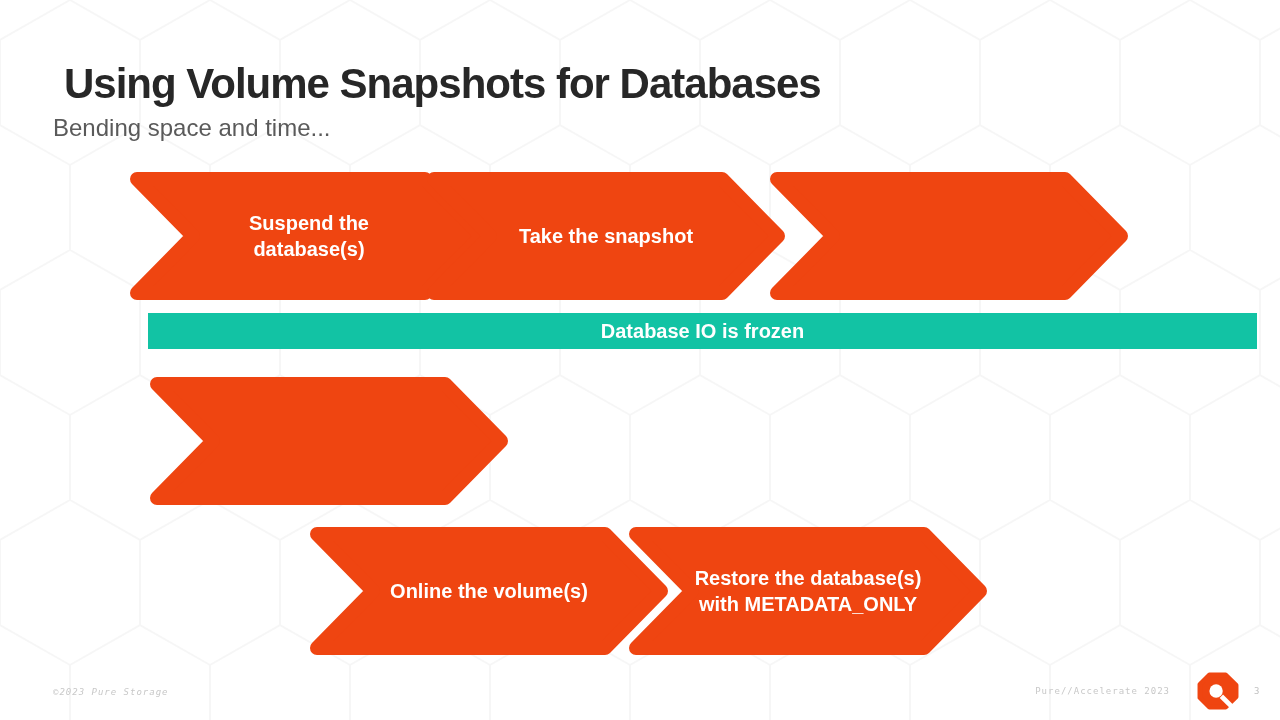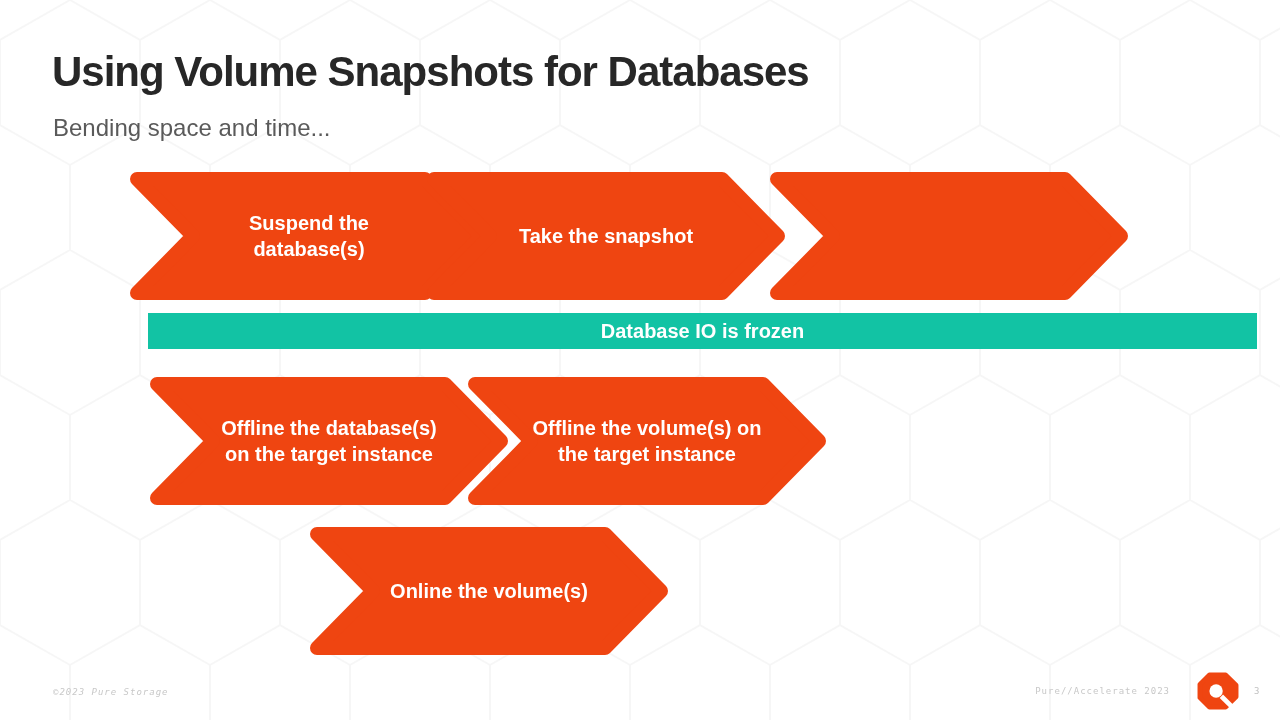--- a/index.html
+++ b/index.html
@@ -16,21 +16,21 @@
     left: 0; top: 0;
     z-index: 0;
     opacity: 0.55;
   }
   .content { position: absolute; inset: 0; z-index: 1; }
 
   .title {
     position: absolute;
     left: 52px;
     top: 48px;
-    margin: 0;
+    margin: 12px;
     font-size: 42px;
     font-weight: bold;
     letter-spacing: -1px;
     color: #272727;
   }
   .subtitle {
     position: absolute;
     left: 53px;
     top: 114px;
     margin: 0;
@@ -151,36 +151,34 @@
     </div>
 
     <div class="banner">
       <span class="banner-label">Database IO is frozen</span>
     </div>
 
     <div class="arrow" style="left:150px;top:377px">
       <svg class="arrow-shape" viewBox="0 0 358 128" preserveAspectRatio="none" aria-hidden="true">
           <polygon points="7,7 295,7 351,64 295,121 7,121 63,64"></polygon>
         </svg>
-      <span class="arrow-label">Offline the database(s)
-on the target instance</span>
-    </div>
-    <div class="arrow" style="left:468px;top:377px">
-      <svg class="arrow-shape" viewBox="0 0 358 128" preserveAspectRatio="none" aria-hidden="true">
-          <polygon points="7,7 295,7 351,64 295,121 7,121 63,64"></polygon>
-        </svg>
-      <span class="arrow-label">Offline the volume(s) on
-the target instance</span>
     </div>
 
     <div class="arrow" style="left:310px;top:527px">
       <svg class="arrow-shape" viewBox="0 0 358 128" preserveAspectRatio="none" aria-hidden="true">
           <polygon points="7,7 295,7 351,64 295,121 7,121 63,64"></polygon>
         </svg>
       <span class="arrow-label">Online the volume(s)</span>
+    </div>
+    <div class="arrow" style="left:629px;top:527px">
+      <svg class="arrow-shape" viewBox="0 0 358 128" preserveAspectRatio="none" aria-hidden="true">
+          <polygon points="7,7 295,7 351,64 295,121 7,121 63,64"></polygon>
+        </svg>
+      <span class="arrow-label">Restore the database(s)
+with METADATA_ONLY</span>
     </div>
 
     <span class="footer-text copyright">©2023 Pure Storage</span>
     <span class="footer-text event">Pure//Accelerate 2023</span>
     <svg class="logo" viewBox="0 0 46 42" aria-hidden="true">
       <path class="logo-body" d="M14 4 L31 4 L42 15 L42 27 L31 38 L14 38 L4 28 L4 14 Z"></path>
       <circle cx="21" cy="21" r="7" fill="#ffffff"></circle>
       <path d="M26.5 26.5 L38 38" stroke="#ffffff" stroke-width="5" fill="none"></path>
     </svg>
     <span class="footer-text page-num">3</span>

